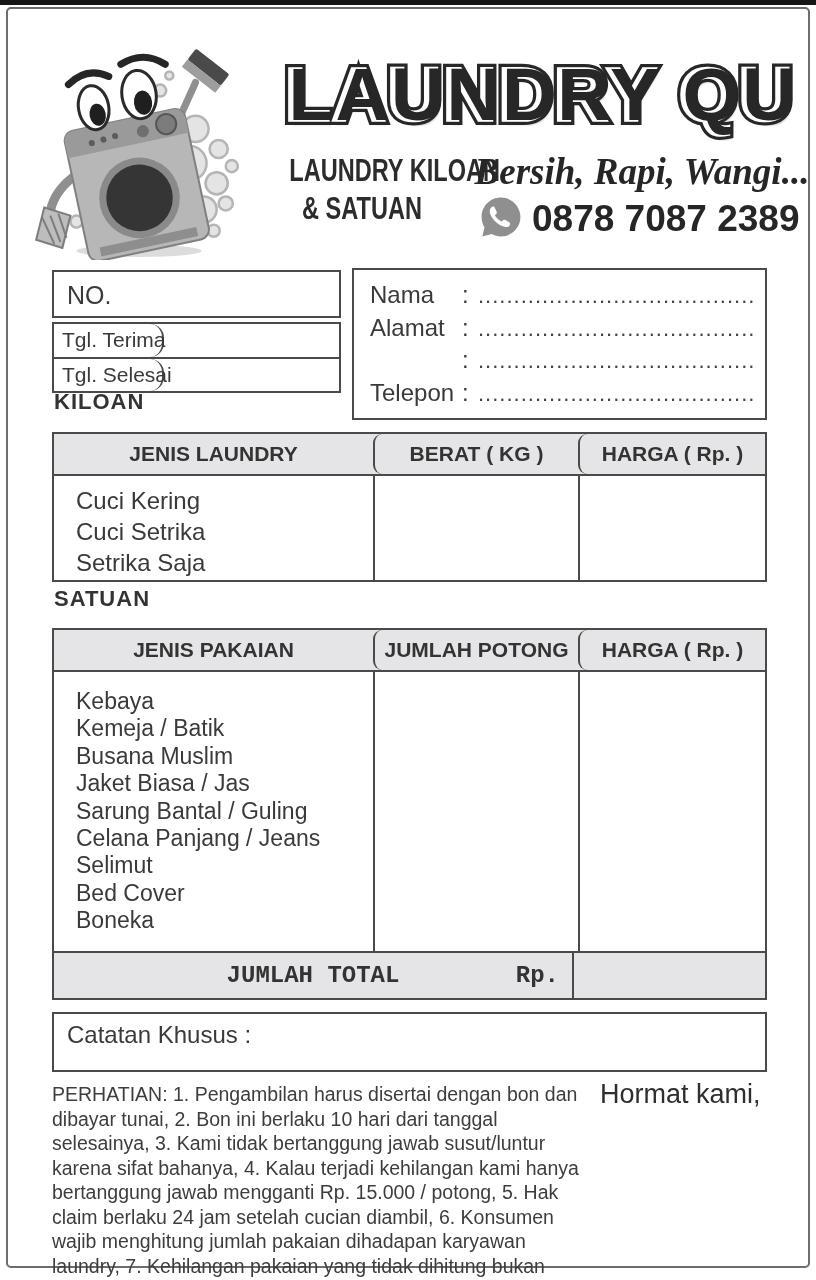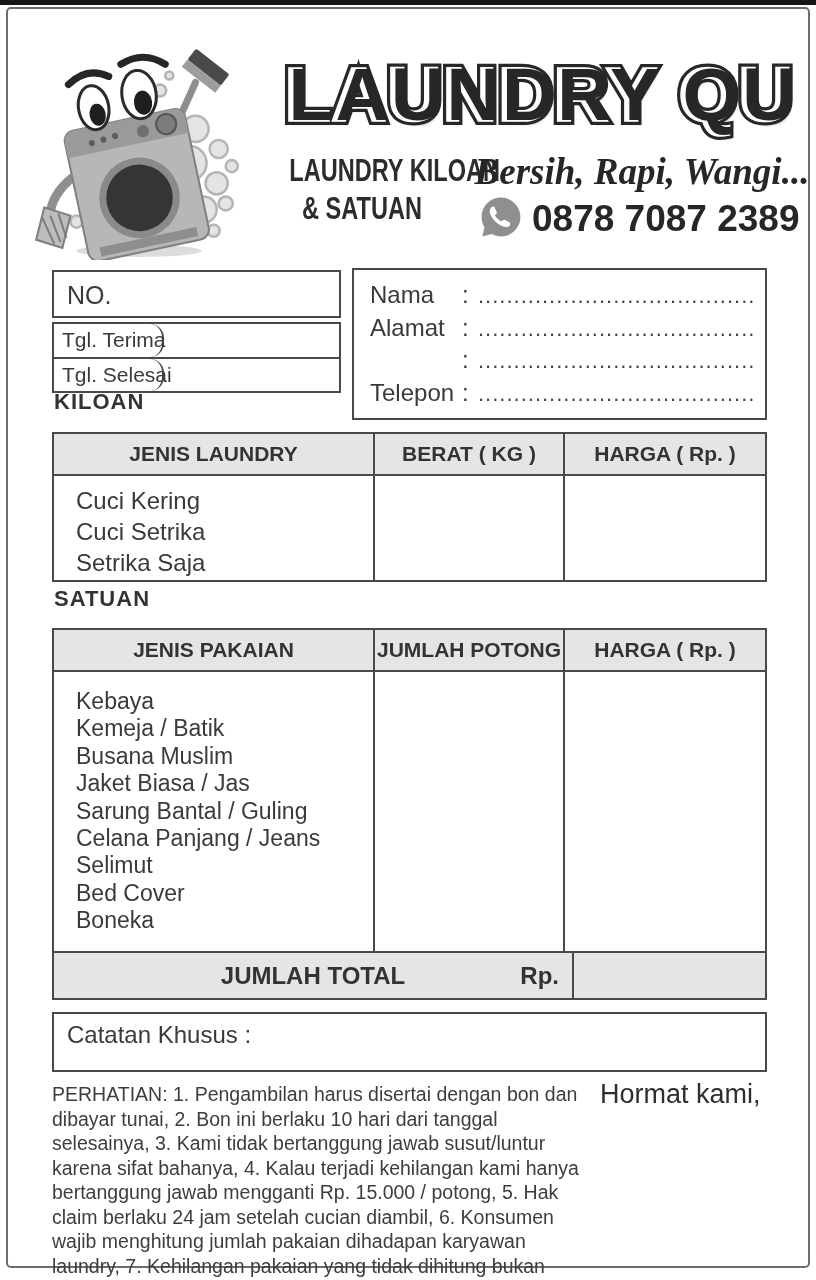--- a/index.html
+++ b/index.html
@@ -47,33 +47,33 @@
   
   .section-title{position:absolute;left:54px;font-size:22px;font-weight:800;letter-spacing:1px;color:#333;}
   .kiloan-title{top:389px;}
   .satuan-title{top:586px;}
 
   
   .grid{position:absolute;left:52px;width:715px;border:2px solid var(--border);background:#fff;}
   .kiloan-table{top:432px;}
   .satuan-table{top:628px;}
   .g-head{display:flex;height:42px;background:var(--table-header-bg);border-bottom:2px solid var(--border);}
-  .g-head .th{display:flex;align-items:center;justify-content:center;font-size:21px;font-weight:bold;color:#333;}
+  .g-head .th{display:flex;align-items:center;justify-content:center;font-size:21px;font-weight:bold;color:#333;border-radius:9px;}
   .c1{width:319px;flex:none;}
-  .c2{width:190px;flex:none;border-left:2px solid var(--border);}
+  .c2{width:205px;flex:none;border-left:2px solid var(--border);}
   .c3{flex:1;border-left:2px solid var(--border);}
   .g-body{display:flex;}
   .kiloan-table .g-body{height:104px;}
   .satuan-table .g-body{height:279px;}
   .g-items{padding:9px 0 0 22px;font-size:24px;}
   .kiloan-table .g-items div{line-height:31px;}
   .satuan-table .g-items{padding-top:6px;font-size:23px;margin-top:10px;}
   .satuan-table .g-items div{line-height:27.4px;}
   .g-total{display:flex;height:47px;border-top:2px solid var(--border);background:var(--table-header-bg);}
-  .g-total-left{width:520px;flex:none;position:relative;border-right:2px solid var(--border);display:flex;align-items:center;}
+  .g-total-left{width:520px;flex:none;position:relative;border-right:2px solid var(--border);display:flex;align-items:center;font-family:Liberation Mono, monospace;}
   .g-total-label{position:absolute;left:0;right:0;text-align:center;font-size:24px;font-weight:bold;color:#333;}
   .g-total-rp{position:absolute;right:13px;font-size:24px;font-weight:bold;color:#333;}
   .g-total-cell{flex:1;}
 
   
   .notes-box{position:absolute;left:52px;top:1012px;width:715px;height:60px;border:2px solid var(--border);font-size:24px;padding:7px 0 0 13px;}
   .perhatian{position:absolute;left:52px;top:1082px;width:534px;font-size:19.5px;line-height:24.5px;color:#3d3d3d;}
   .signature{position:absolute;left:600px;top:1079px;font-size:27px;color:#2e2e2e;}
 </style>
 </head>

